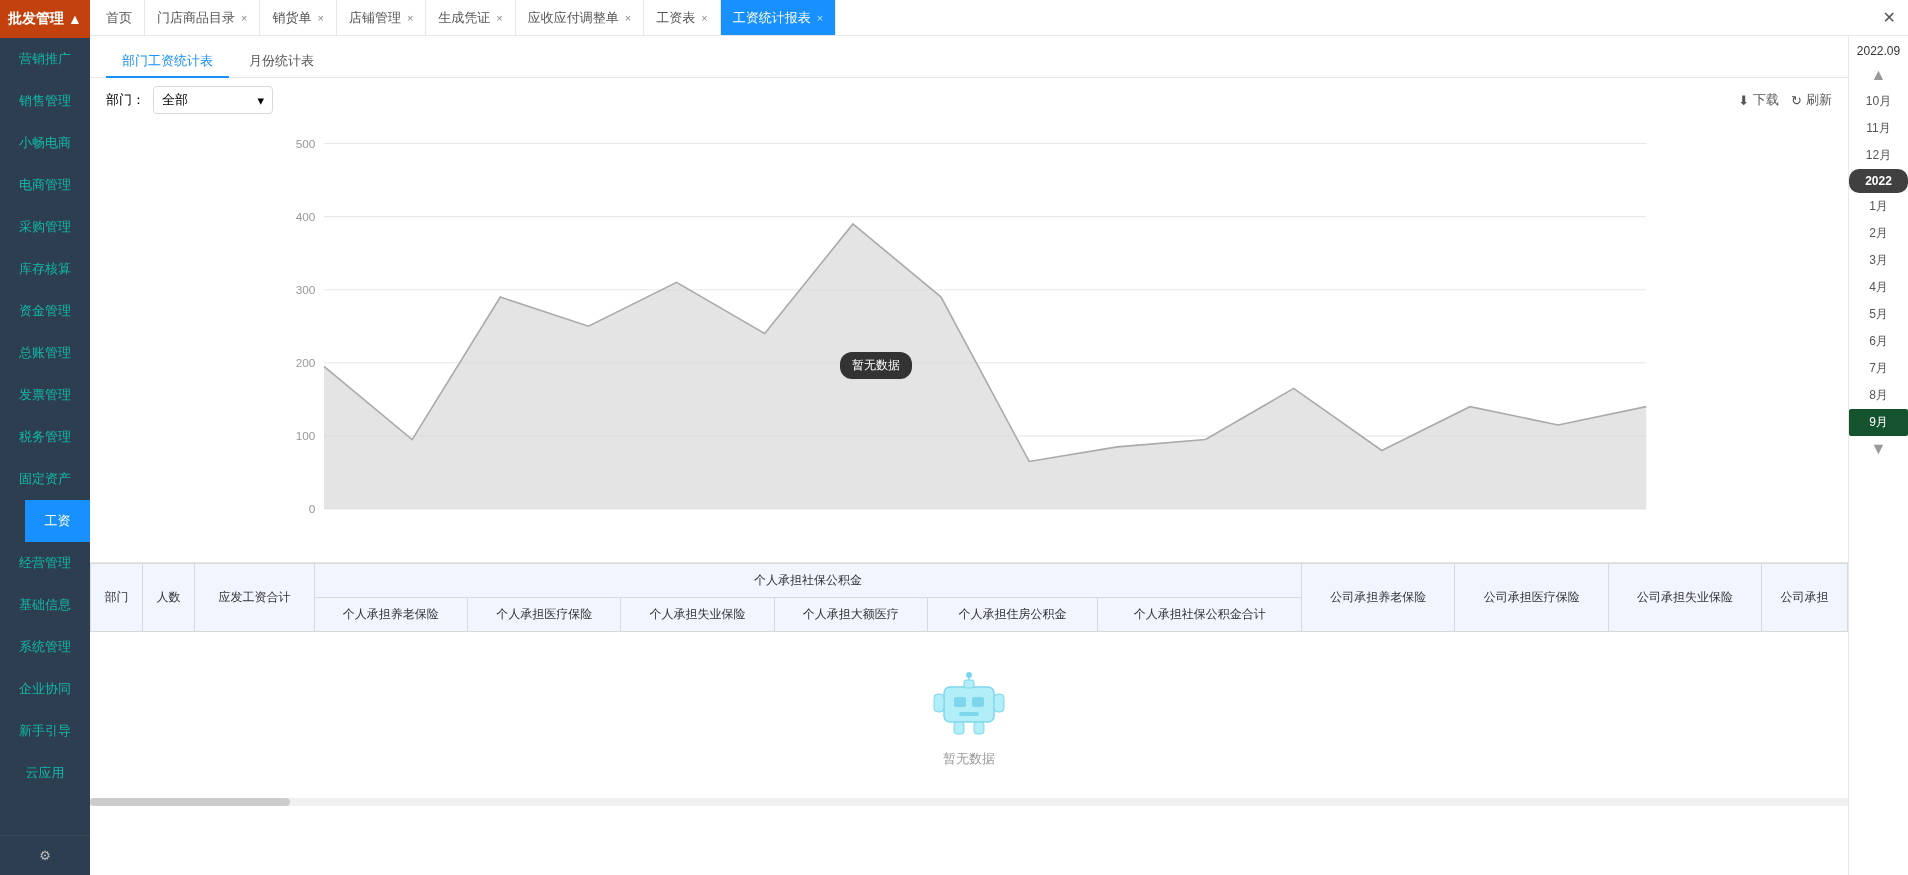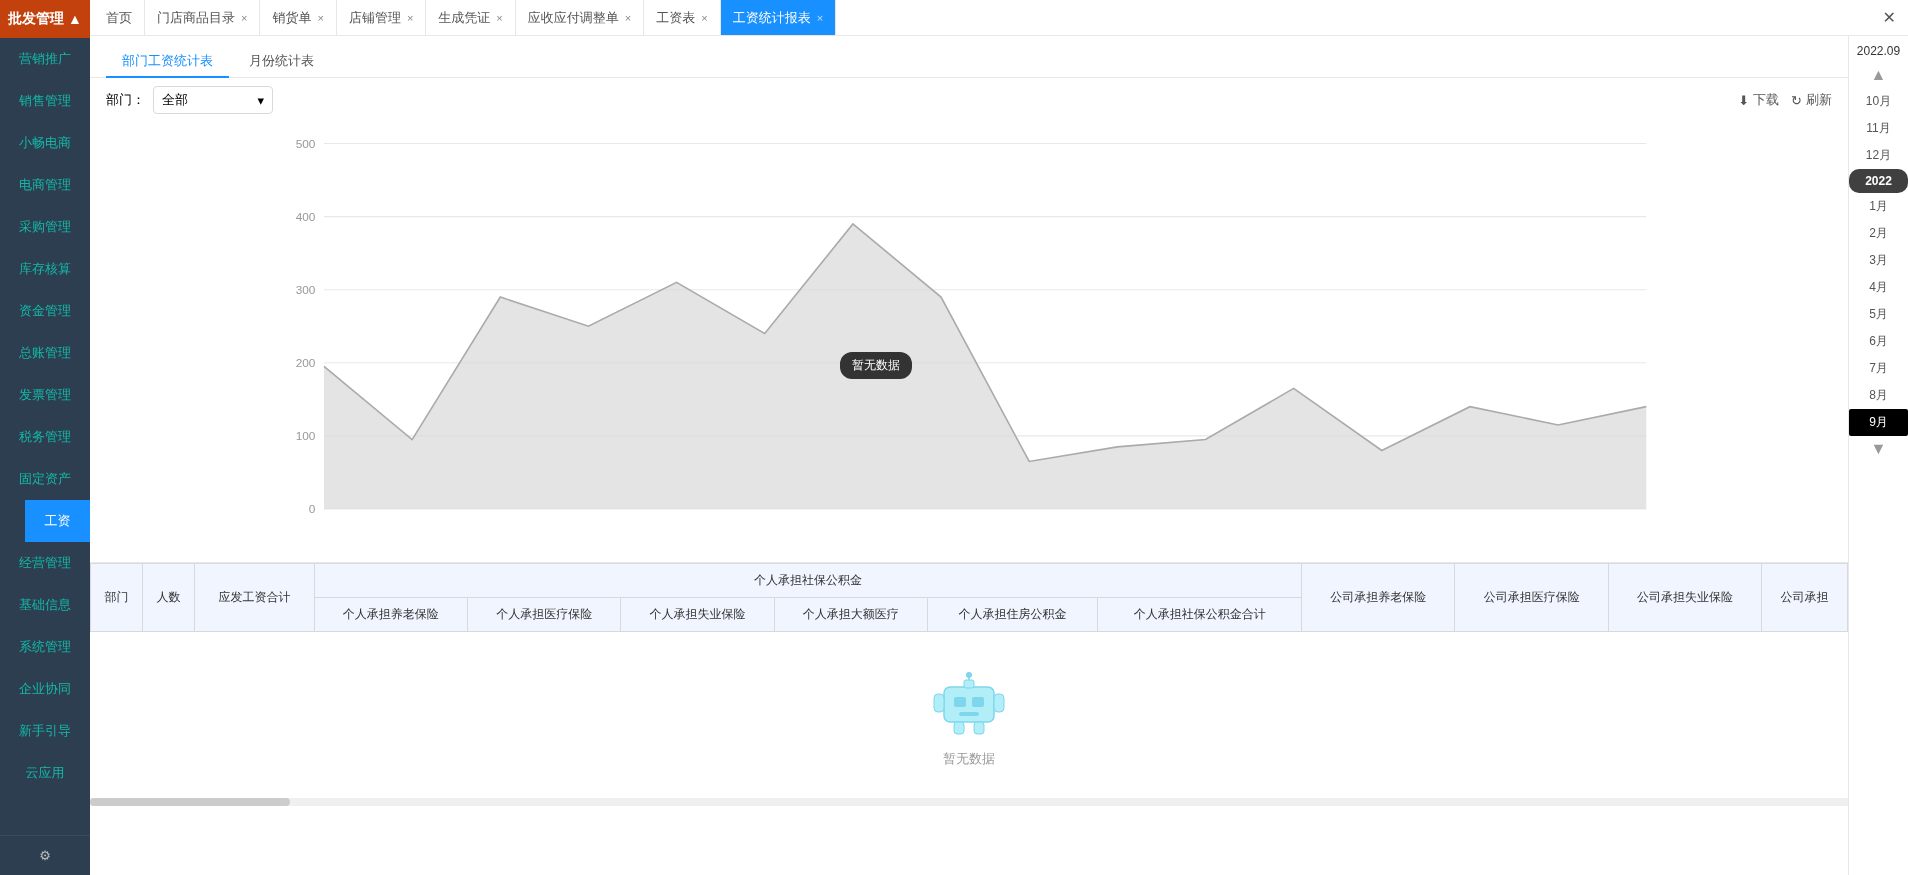--- a/index.html
+++ b/index.html
@@ -223,21 +223,21 @@
     }
     .month-item {
       width: 100%;
       text-align: center;
       padding: 5px 2px;
       font-size: 12px;
       color: #555;
       cursor: pointer;
     }
     .month-item.active-month {
-      background: #000000;
+      background: #14532d;
       color: #fff;
       border-radius: 2px;
     }
     .month-item.year-badge {
       background: #404040;
       color: #fff;
       font-weight: bold;
       border-radius: 10px;
     }
     .panel-arrow {

